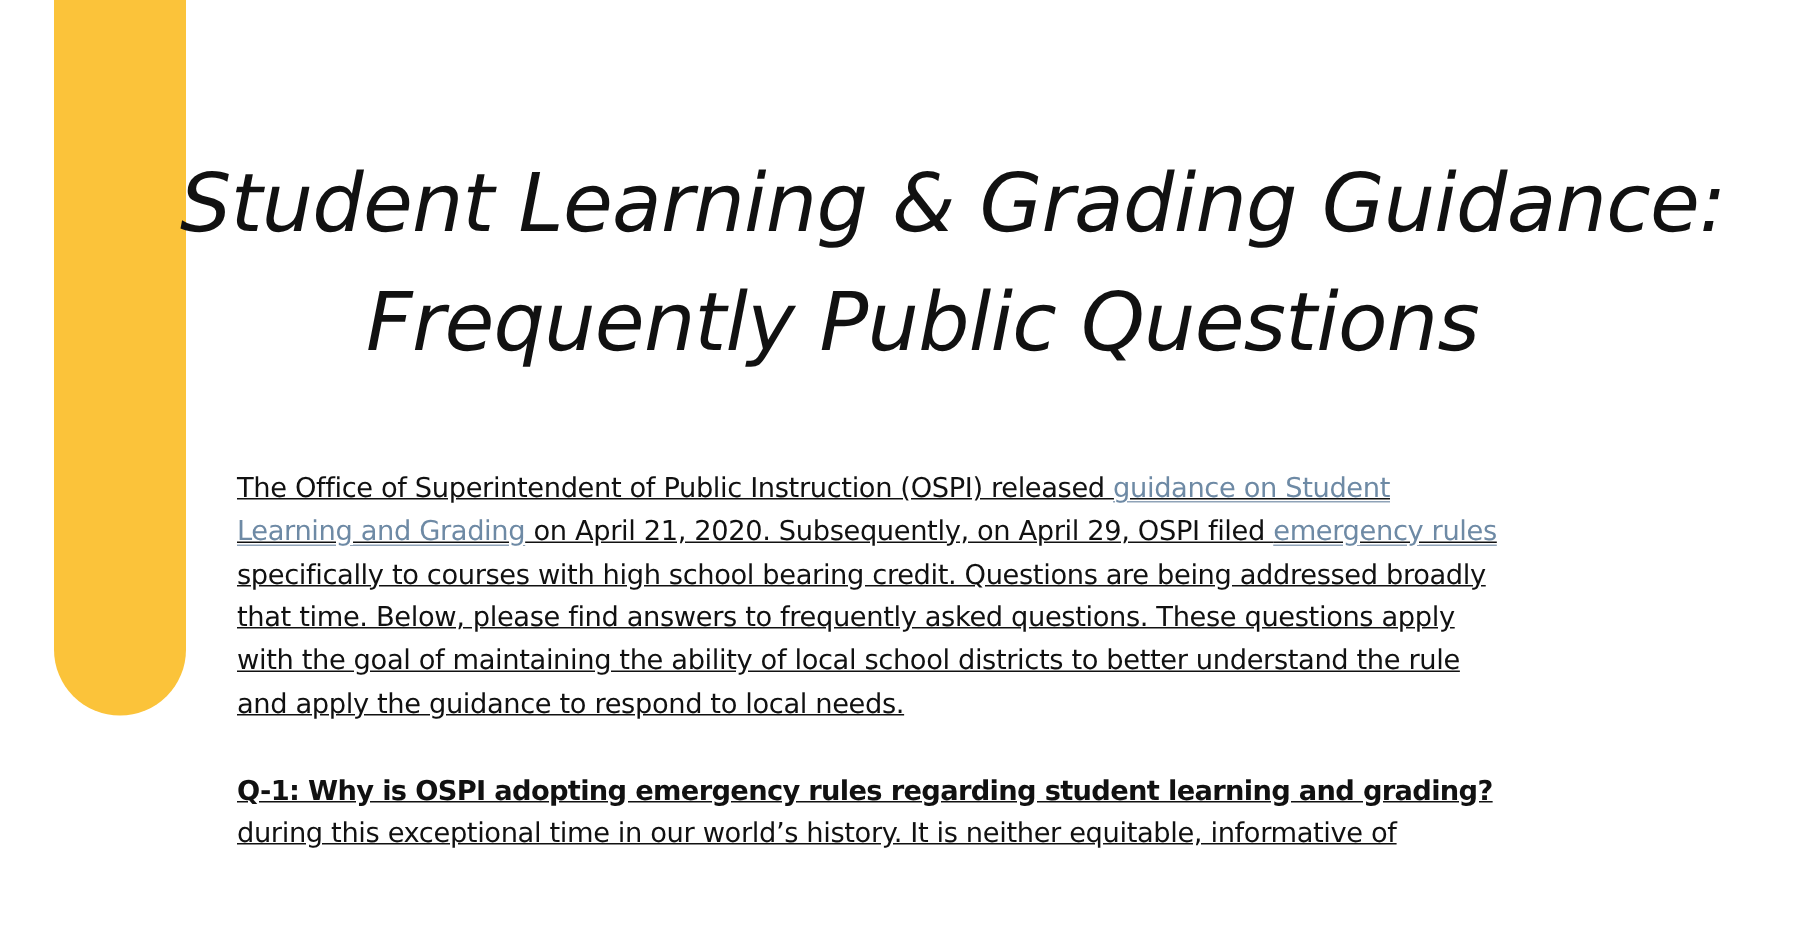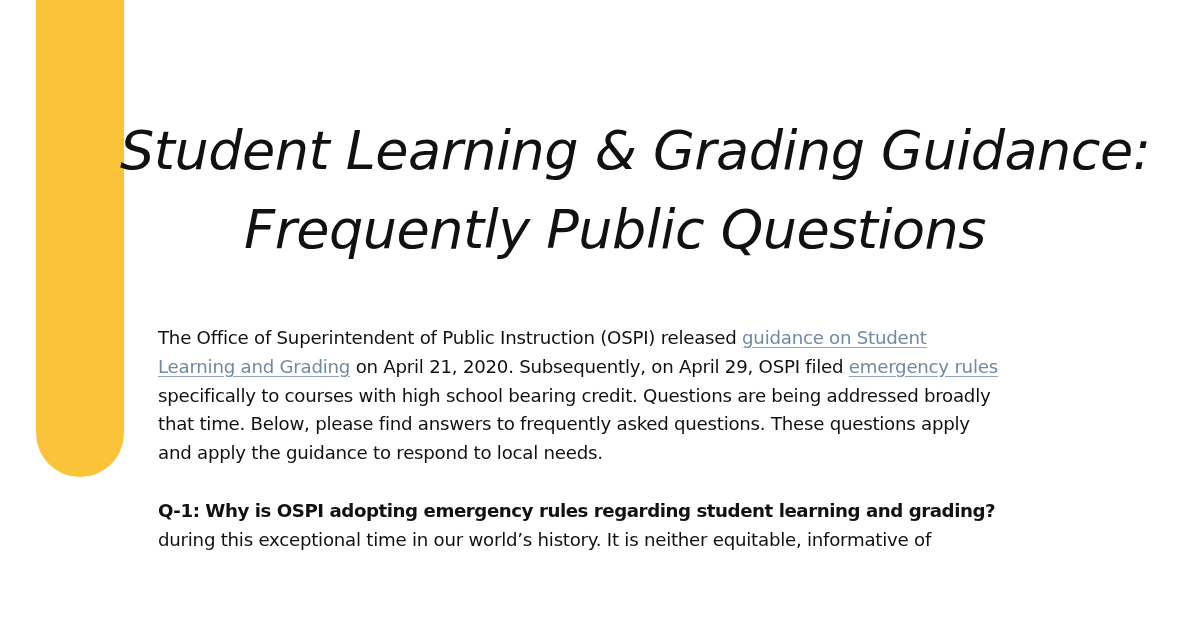--- a/index.html
+++ b/index.html
@@ -20,43 +20,44 @@
       left: 36px;
       top: -60px;
       width: 88px;
       height: 537px;
       background: #FBC33A;
       border-radius: 0 0 44px 44px;
     }
     .title {
       position: absolute;
       left: 120px;
-      top: 111px;
+      top: 96px;
       width: 990px;
       text-align: center;
       font-family: "DejaVu Sans", sans-serif;
       font-style: italic;
       font-weight: 200;
       font-size: 54px;
       line-height: 79px;
       letter-spacing: -0.5px;
       color: #111111;
       margin: 0;
     }
     .title .line { display: block; white-space: nowrap; }
     .body-text {
       position: absolute;
       left: 158px;
-      top: 324px;
+      top: 312px;
       width: 900px;
       font-family: "DejaVu Sans", sans-serif;
       font-size: 18.2px;
       line-height: 28.8px;
       color: #111111;
       letter-spacing: -0.25px;
+      text-decoration: underline;
     }
     .body-text .row { display: block; white-space: nowrap; }
     .link {
       color: #6E8AA5;
       text-decoration: underline;
       text-decoration-color: #8FA3B8;
       text-underline-offset: 3px;
       cursor: pointer;
     }
     .spacer { display: block; height: 28.8px; }
@@ -73,19 +74,20 @@
 <h1 class="title">
   <span class="line">Student Learning &amp; Grading Guidance:</span>
   <span class="line">Frequently Public Questions</span>
 </h1>
 
 <div class="body-text">
   <span class="row"><span>The Office of Superintendent of Public Instruction (OSPI) released </span><a class="link">guidance on Student</a></span>
   <span class="row"><a class="link">Learning and Grading</a><span> on April 21, 2020. Subsequently, on April 29, OSPI filed </span><a class="link">emergency rules</a></span>
   <span class="row">specifically to courses with high school bearing credit. Questions are being addressed broadly</span>
   <span class="row">that time. Below, please find answers to frequently asked questions. These questions apply</span>
+  <span class="row">with the goal of maintaining the ability of local school districts to better understand the rule</span>
   <span class="row">and apply the guidance to respond to local needs.</span>
 
   <span class="spacer"></span>
 
   <span class="row question">Q-1: Why is OSPI adopting emergency rules regarding student learning and grading?</span>
   <span class="row">during this exceptional time in our world’s history. It is neither equitable, informative of</span>
 </div>
 
 </body></html>

